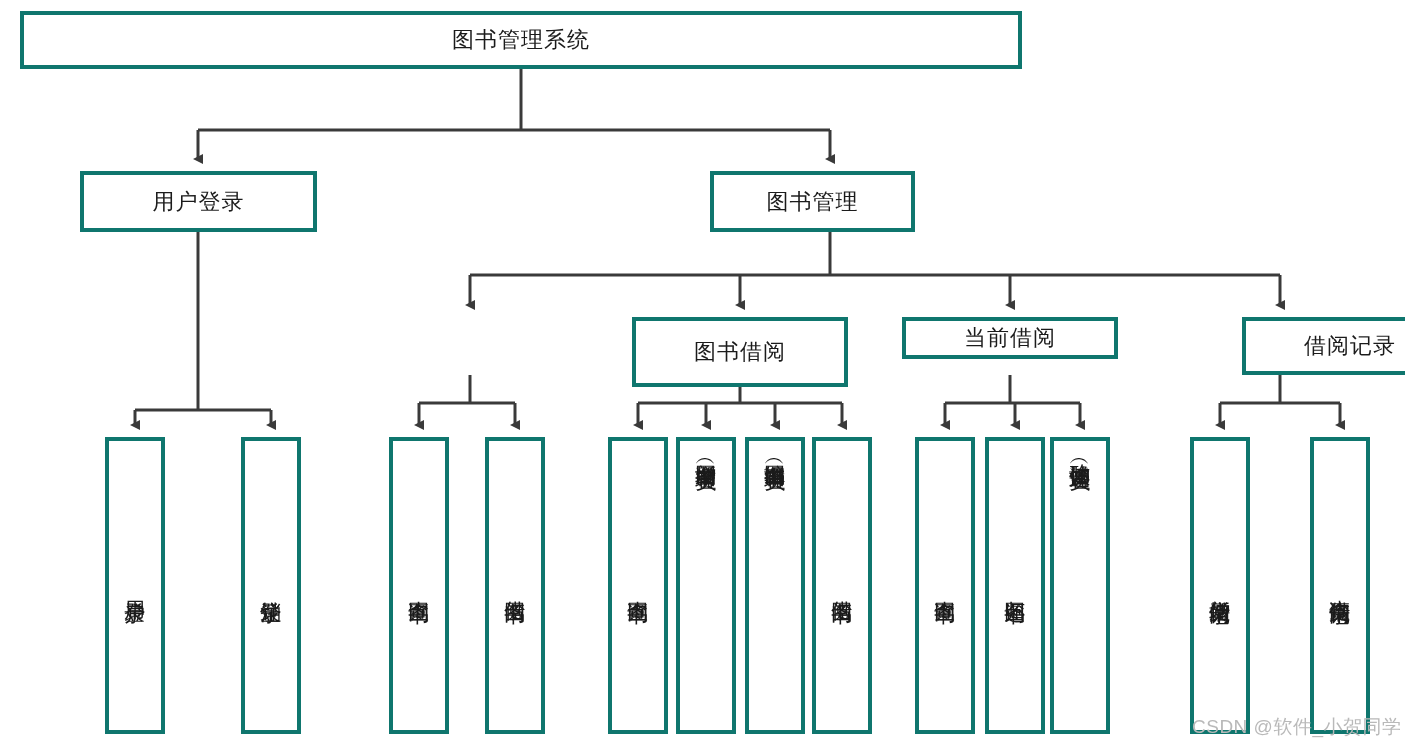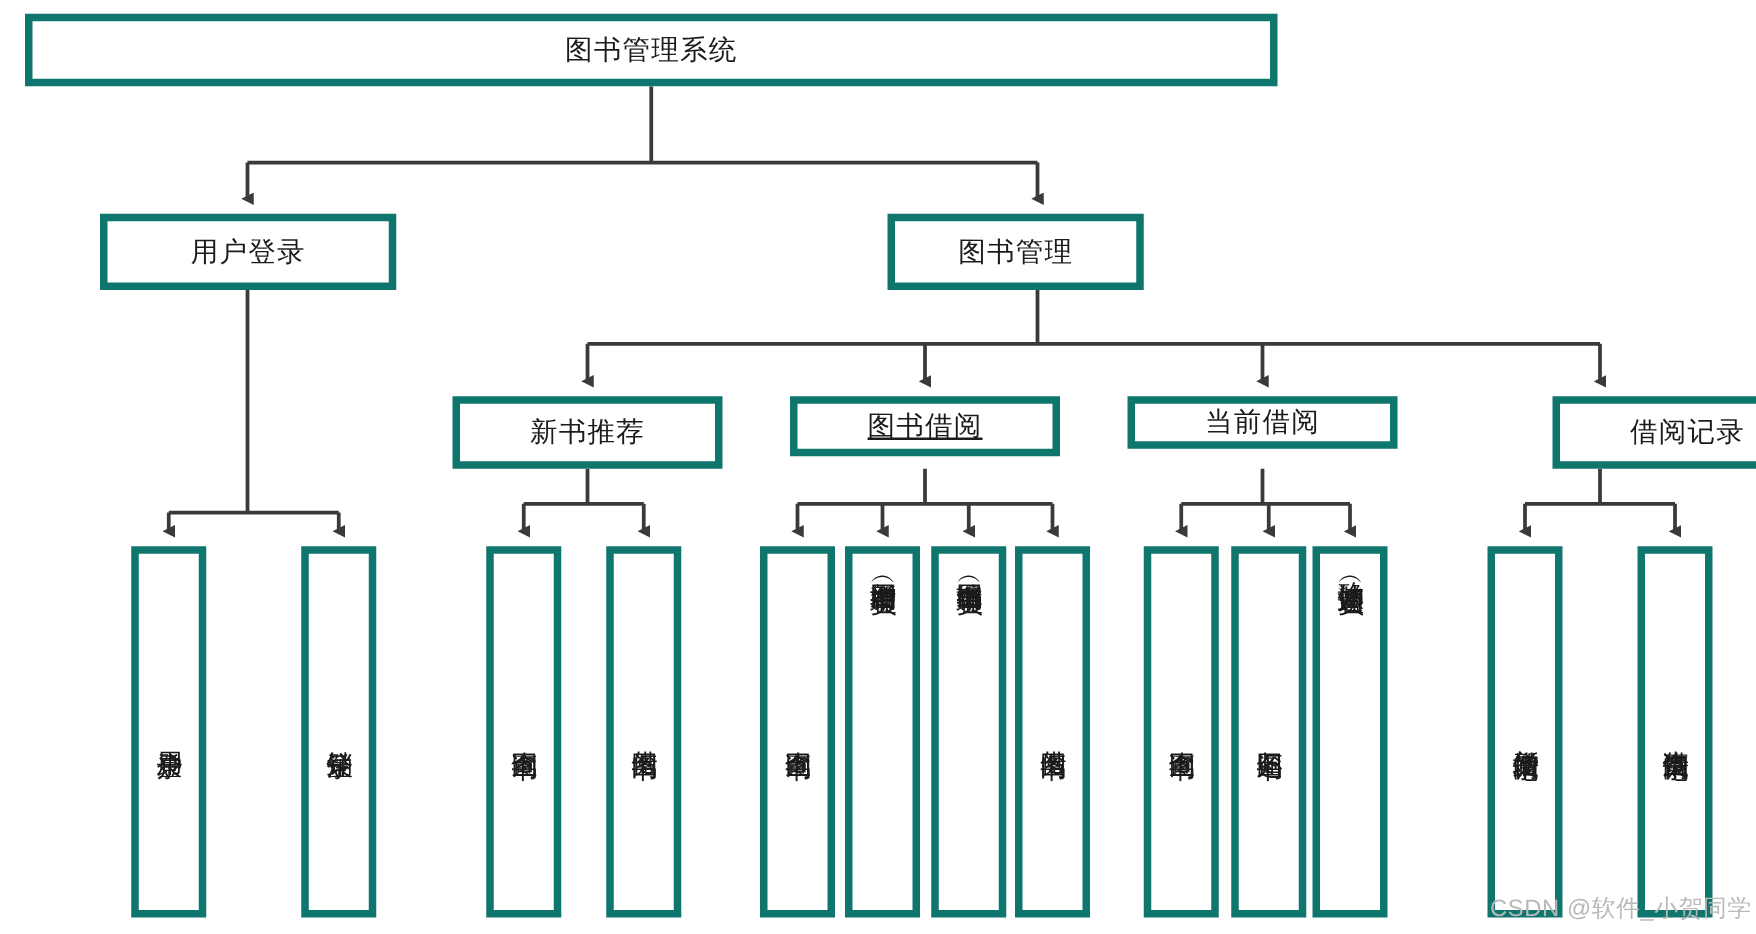--- a/index.html
+++ b/index.html
@@ -20,21 +20,21 @@
   #edge-layer {
     position: absolute;
     left: 0;
     top: 0;
     width: 1405px;
     height: 747px;
   }
   .node {
     position: absolute;
     box-sizing: border-box;
-    border: 6px solid #0f766e;
+    border: 4px solid #0f766e;
     background: #ffffff;
     display: flex;
     align-items: center;
     justify-content: center;
     color: #1b1b1b;
   }
   .node.h {
     font-size: 22px;
     letter-spacing: 1px;
   }
@@ -128,24 +128,21 @@
     <span class="htext">图书管理系统</span>
   </div>
 
   <div class="node h" style="left:80px; top:171px; width:237px; height:61px;">
     <span class="htext">用户登录</span>
   </div>
   <div class="node h" style="left:710px; top:171px; width:205px; height:61px;">
     <span class="htext">图书管理</span>
   </div>
 
-  <div class="node h" style="left:362px; top:317px; width:216px; height:58px;">
-    <span class="htext">新书推荐</span>
-  </div>
-  <div class="node h" style="left:632px; top:317px; width:216px; height:48px;text-decoration:underline;">
+  <div class="node h" style="left:632px; top:317px; width:216px; height:70px;">
     <span class="htext">图书借阅</span>
   </div>
   <div class="node h" style="left:902px; top:317px; width:216px; height:42px;">
     <span class="htext">当前借阅</span>
   </div>
   <div class="node h" style="left:1242px; top:317px; width:216px; height:58px;">
     <span class="htext">借阅记录</span>
   </div>
 
   <div class="node v mid" style="left:105px; top:437px; width:60px; height:297px;">

